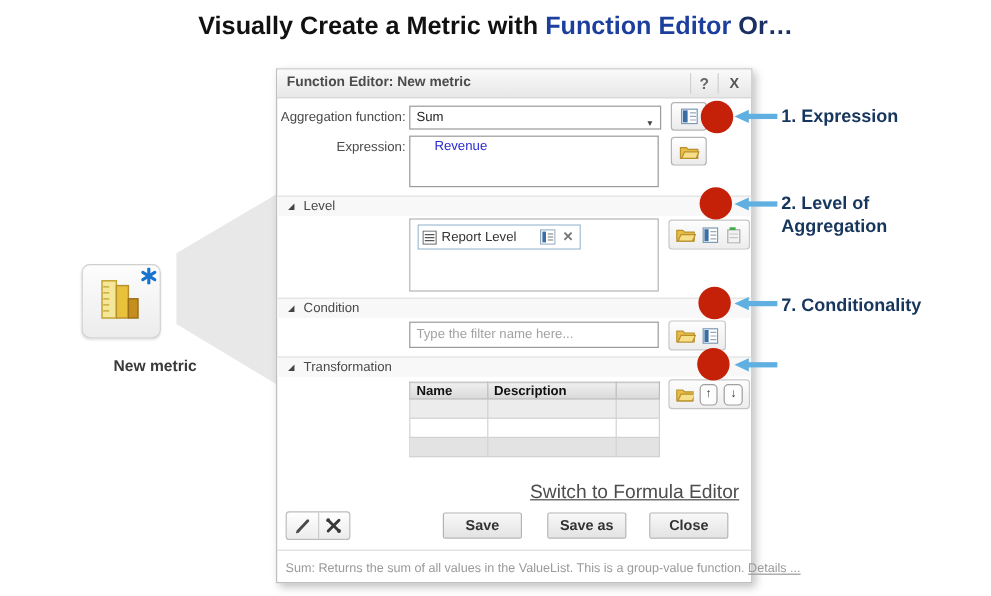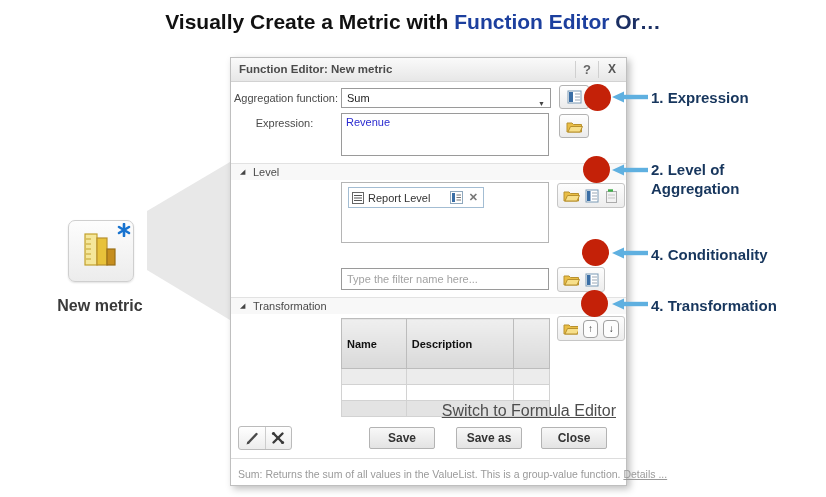--- a/index.html
+++ b/index.html
@@ -13,22 +13,22 @@
   .title-suffix{color:#1b2f63;}
 
   
   .beam-svg{position:absolute;left:0;top:0;pointer-events:none;}
 
   
   .tile{position:absolute;left:68px;top:220px;width:64px;height:60px;
         border:1px solid #cfcfcf;border-radius:7px;
         background:linear-gradient(#fdfdfd,#ececec);
         box-shadow:0 1px 2px rgba(0,0,0,0.12);}
-  .tile-label{position:absolute;left:36px;top:297px;width:128px;text-align:center;
-              font-size:16px;font-weight:bold;color:#3a3a3a;}
+  .tile-label{position:absolute;left:36px;top:297px;width:128px;text-align:right;
+              font-size:13px;font-weight:bold;color:#3a3a3a;}
 
   
   .dialog{position:absolute;left:230px;top:57px;width:395px;height:427px;background:#fff;
           border:1px solid #bfbfbf;box-shadow:3px 3px 7px rgba(0,0,0,0.25);box-sizing:content-box;}
   .dlg-header{position:absolute;left:0;top:0;right:0;height:23px;
               background:linear-gradient(#fafafa,#e7e7e7);border-bottom:1px solid #d2d2d2;}
   .dlg-title{position:absolute;left:8px;top:5px;font-size:11.5px;font-weight:bold;color:#4b4b4b;}
   .dlg-help{position:absolute;right:27px;top:3px;width:22px;height:17px;text-align:center;
             font-weight:bold;color:#666;font-size:13px;line-height:17px;
             border-left:1px solid #d0d0d0;border-right:1px solid #d0d0d0;cursor:default;}
@@ -38,21 +38,21 @@
   .fld-label{position:absolute;left:0;width:107px;text-align:right;font-size:11px;color:#4a4a4a;}
   .combo{position:absolute;left:110px;top:30px;width:210px;height:20px;border:1px solid #9a9a9a;
          background:#fff;box-sizing:border-box;font-size:11px;color:#222;line-height:18px;padding-left:5px;}
   .combo-arrow{position:absolute;right:5px;top:6px;font-size:7px;color:#444;}
 
   .icon-btn{position:absolute;width:30px;height:24px;border:1px solid #b3b3b3;border-radius:3px;
             background:linear-gradient(#ffffff,#ebebeb);display:flex;align-items:center;
             justify-content:center;box-sizing:border-box;}
 
   .expr-area{position:absolute;left:110px;top:55px;width:208px;height:43px;border:1px solid #9a9a9a;
-             box-sizing:border-box;font-size:11px;color:#2a2ad0;padding:2px 4px;resize:none;
+             box-sizing:border-box;font-size:11px;color:#2a2ad0;padding:2px 20px;resize:none;
              background:#fff;font-family:"Liberation Sans",sans-serif;overflow:hidden;}
 
   .section-hdr{position:absolute;left:0;right:0;height:16px;background:#f8f8f8;border-top:1px solid #e2e2e2;}
   .section-tri{position:absolute;left:9px;top:4px;font-size:7px;color:#444;}
   .section-label{position:absolute;left:22px;top:2px;font-size:11px;color:#4a4a4a;}
 
   .level-box{position:absolute;left:110px;top:124px;width:208px;height:61px;
              border:1px solid #b5b5b5;background:#fff;box-sizing:border-box;}
   .chip{position:absolute;left:6px;top:4px;width:136px;height:21px;border:1px solid #a3bdd3;
         background:#fff;box-sizing:border-box;display:flex;align-items:center;gap:4px;padding:0 3px;}
@@ -65,21 +65,21 @@
   .mini-btn{display:flex;align-items:center;justify-content:center;width:16px;height:16px;
             border:1px solid #9f9f9f;border-radius:4px;background:#fdfdfd;font-size:10px;color:#333;line-height:1;}
 
   .cond-input{position:absolute;left:110px;top:210px;width:208px;height:22px;border:1px solid #9a9a9a;
               box-sizing:border-box;font-size:11px;padding:0 5px;color:#333;
               font-family:"Liberation Sans",sans-serif;}
   .cond-input::placeholder{color:#a2a2a2;}
 
   .xform-table{position:absolute;left:110px;top:260px;width:209px;border-collapse:collapse;}
   .xform-table th{background:linear-gradient(#efefef,#d9d9d9);border:1px solid #bcbcbc;
-                  font-size:11px;font-weight:bold;color:#111;text-align:left;padding:18px 5px;height:13px;}
+                  font-size:11px;font-weight:bold;color:#111;text-align:left;padding:0 5px;height:13px;}
   .xform-table td{height:13px;border:1px solid #d2d2d2;padding:1px 4px;font-size:10px;}
   .row-a{background:#ececec;} .row-b{background:#ffffff;} .row-c{background:#e3e3e3;}
 
   .formula-link{position:absolute;right:10px;top:344px;font-size:16px;color:#4d4d4d;
                 text-decoration:underline;cursor:pointer;}
 
   .tool-group{position:absolute;left:7px;top:368px;width:54px;height:24px;border:1px solid #bbb;
               border-radius:3px;background:linear-gradient(#fff,#ececec);display:flex;box-sizing:border-box;}
   .tool-cell{flex:1;display:flex;align-items:center;justify-content:center;}
   .tool-cell.first{border-right:1px solid #ccc;}
@@ -146,21 +146,21 @@
     <div class="icon-btn" style="left:328px;top:27px;">
       <svg width="15" height="14">
         <rect x="1" y="1" width="13" height="12" fill="#fff" stroke="#7a9ab5"></rect>
         <rect x="2" y="2" width="4" height="10" fill="#3a6ea5"></rect>
         <line x1="8" y1="4" x2="13" y2="4" stroke="#9aa7b5" stroke-width="1"></line>
         <line x1="8" y1="7" x2="13" y2="7" stroke="#9aa7b5" stroke-width="1"></line>
         <line x1="8" y1="10" x2="13" y2="10" stroke="#9aa7b5" stroke-width="1"></line>
       </svg>
     </div>
 
-    <div class="fld-label" style="top:59px;text-align:center;">Expression:</div>
+    <div class="fld-label" style="top:59px;">Expression:</div>
     <textarea class="expr-area" spellcheck="false" style="">Revenue</textarea>
     <div class="icon-btn" style="left:328px;top:56px;">
       <svg width="17" height="13">
         <path d="M1 3 L6 3 L7.5 4.5 L15.5 4.5 L15.5 12 L1 12 Z" fill="#e9bd45" stroke="#b8912e"></path>
         <path d="M2 12 L4.5 6.5 L16.5 6.5 L14 12 Z" fill="#f7df8a" stroke="#b8912e"></path>
       </svg>
     </div>
 
     <div class="section-hdr" style="top:105px;">
       <span class="section-tri">◢</span>
@@ -198,20 +198,24 @@
         <line x1="7" y1="10" x2="12" y2="10" stroke="#9aa7b5"></line>
       </svg>
       <svg width="14" height="14">
         <rect x="2.5" y="2.5" width="10" height="11" fill="#f2f2f2" stroke="#ababab"></rect>
         <line x1="4" y1="1.5" x2="9" y2="1.5" stroke="#3fae49" stroke-width="2.4"></line>
         <line x1="4" y1="6" x2="11" y2="6" stroke="#c6c6c6"></line>
         <line x1="4" y1="9" x2="11" y2="9" stroke="#c6c6c6"></line>
       </svg>
     </div>
 
+    <div class="section-hdr" style="top:190px;">
+      <span class="section-tri">◢</span>
+      <span class="section-label">Condition</span>
+    </div>
     <input class="cond-input" placeholder="Type the filter name here..." style="">
     <div class="btn-group" style="left:326px;top:209px;width:48px;">
       <svg width="17" height="13">
         <path d="M1 3 L6 3 L7.5 4.5 L15.5 4.5 L15.5 12 L1 12 Z" fill="#e9bd45" stroke="#b8912e"></path>
         <path d="M2 12 L4.5 6.5 L16.5 6.5 L14 12 Z" fill="#f7df8a" stroke="#b8912e"></path>
       </svg>
       <svg width="14" height="14">
         <rect x="1" y="1" width="12" height="12" fill="#fff" stroke="#7a9ab5"></rect>
         <rect x="2" y="2" width="3.5" height="10" fill="#3a6ea5"></rect>
         <line x1="7" y1="4" x2="12" y2="4" stroke="#9aa7b5"></line>
@@ -311,16 +315,15 @@
       <rect x="11" y="4.8" width="25" height="4.4" fill="#5fb0e0"></rect>
     </svg>
   <svg class="arrow-svg" style="top:297px;">
       <polygon points="0,7 12,1.5 12,12.5" fill="#5fb0e0"></polygon>
       <rect x="11" y="4.8" width="25" height="4.4" fill="#5fb0e0"></rect>
     </svg>
 
   <div class="anno" style="top:88px;">1. Expression</div>
   <div class="anno" style="top:160px;">2. Level of
 Aggregation</div>
-  <div class="anno" style="top:245px;">4. Conditionality</div>
-  <div class="anno" style="top:296px;">4. Transformation</div>
+  <div class="anno" style="top:245px;">7. Conditionality</div>
 
 </div>
 
 </body></html>

